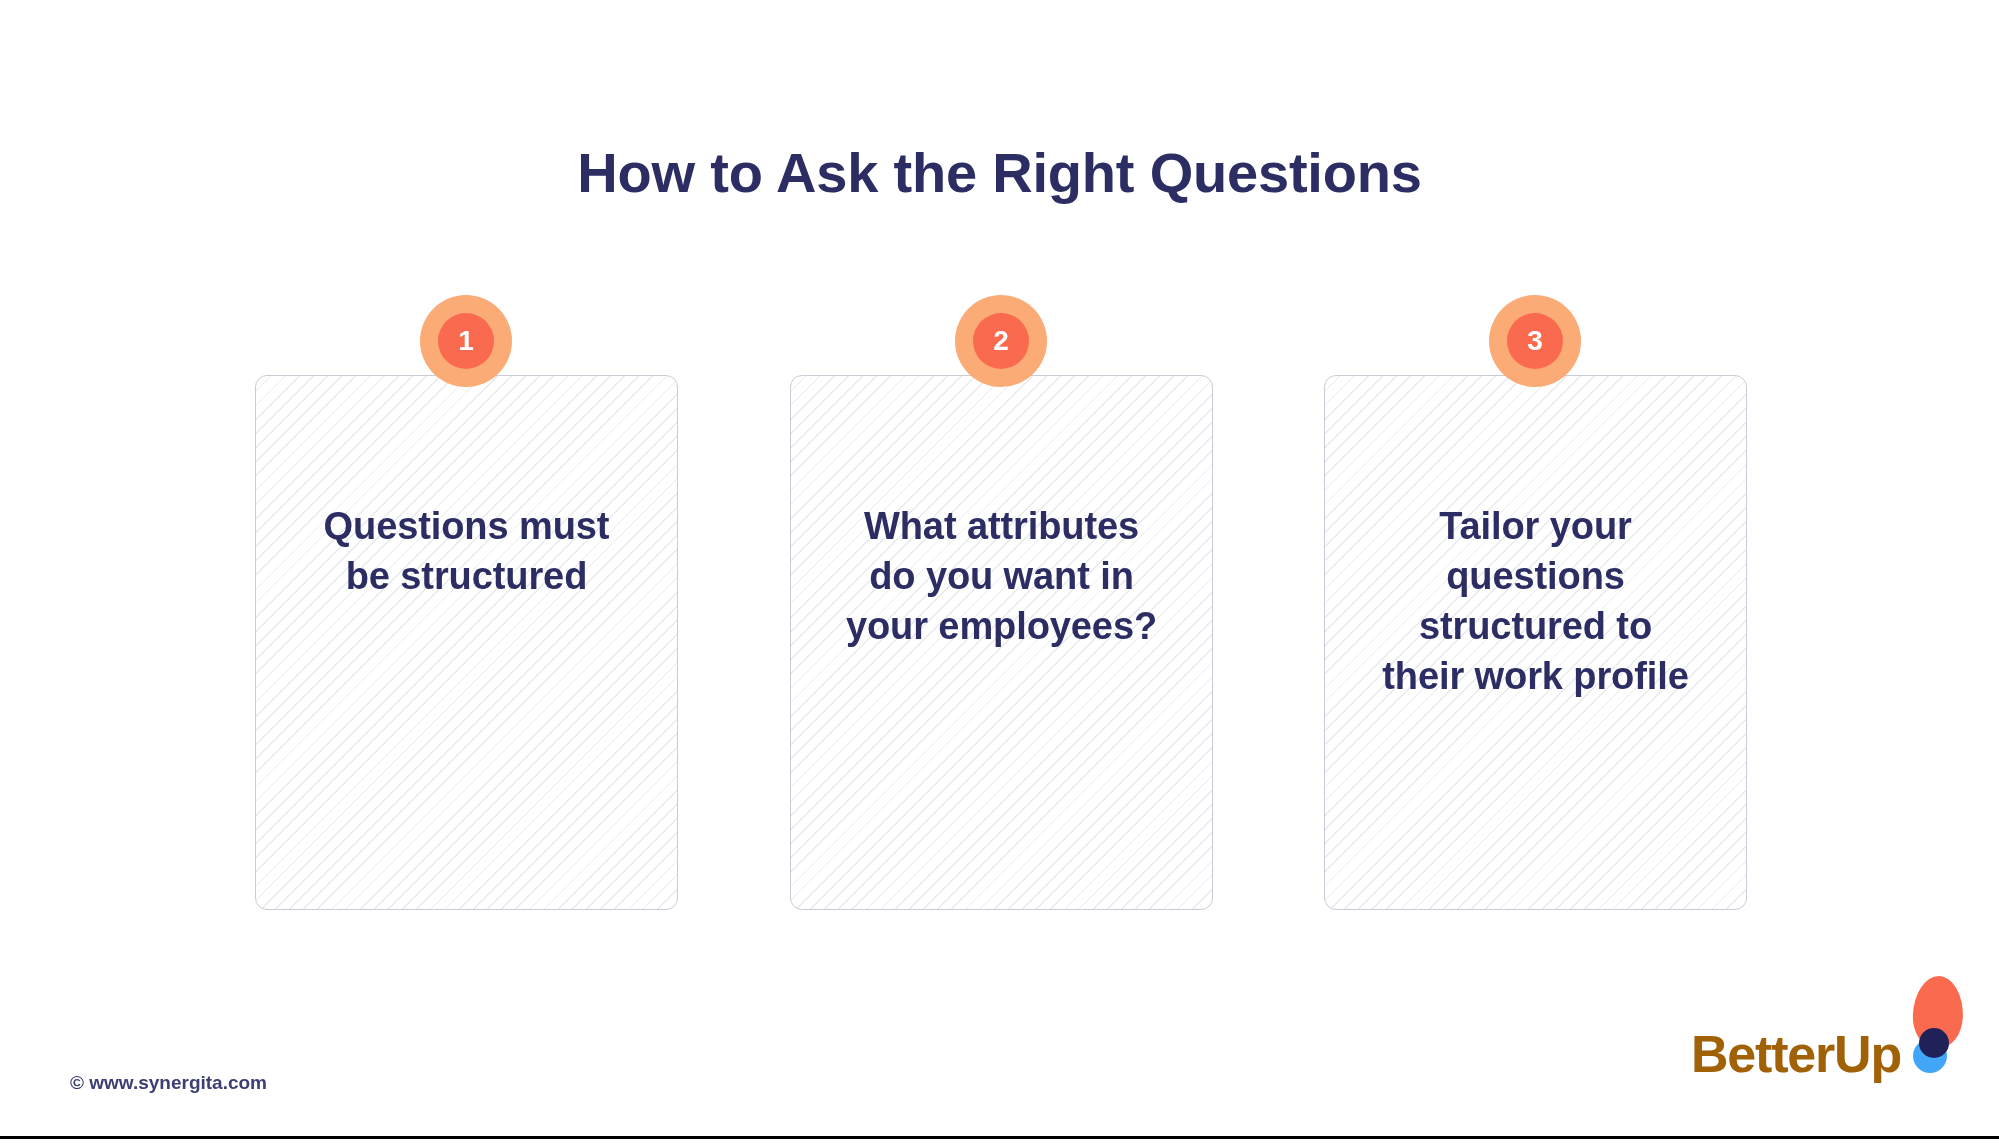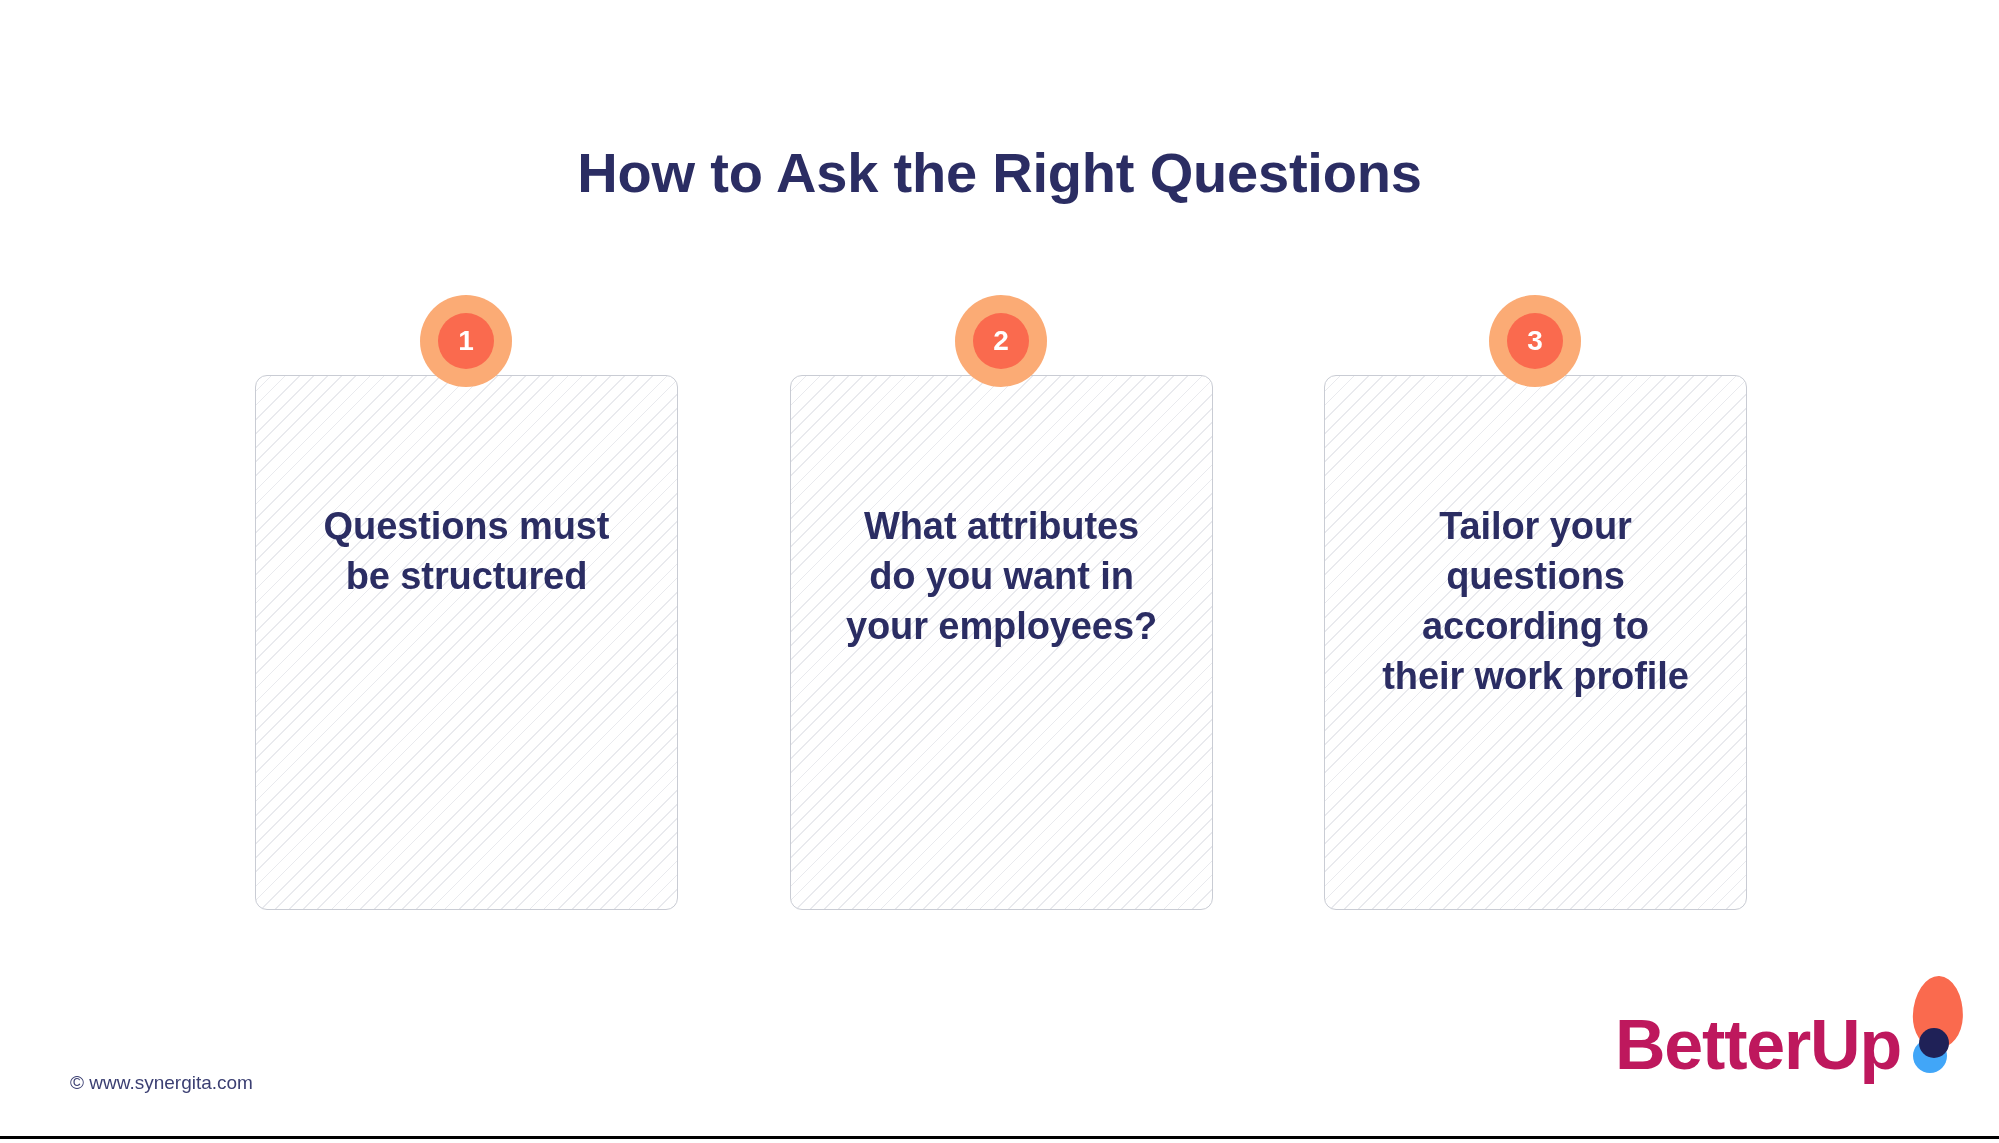--- a/index.html
+++ b/index.html
@@ -120,36 +120,36 @@
     font-family: "Liberation Sans", sans-serif;
   }
 
   
   .copyright {
     position: absolute;
     left: 70px;
     top: 1072px;
     color: #3b3f72;
     font-size: 19px;
-    font-weight: 400;
+    font-weight: 700;
     font-family: "Liberation Sans", sans-serif;
   }
 
   
   .logo {
     position: absolute;
     right: 28px;
     top: 990px;
     height: 90px;
     display: flex;
     align-items: flex-end;
   }
   .logo-word {
-    color: #be185d;
-    font-size: 70px;
+    color: #a16207;
+    font-size: 52px;
     font-weight: 700;
     letter-spacing: -1.2px;
     line-height: 1;
     font-family: "Liberation Sans", sans-serif;
   }
   .logo-mark {
     position: relative;
     width: 66px;
     height: 110px;
     margin-left: 4px;
@@ -221,21 +221,21 @@
       </div>
       <div class="badge">
         <div class="badge-inner">2</div>
       </div>
     </div>
 
     <div class="card-wrap c3">
       <div class="card">
         <div class="card-text">Tailor your
 questions
-according to
+structured to
 their work profile</div>
       </div>
       <div class="badge">
         <div class="badge-inner">3</div>
       </div>
     </div>
 
   </div>
 
   <div class="copyright">© www.synergita.com</div>

